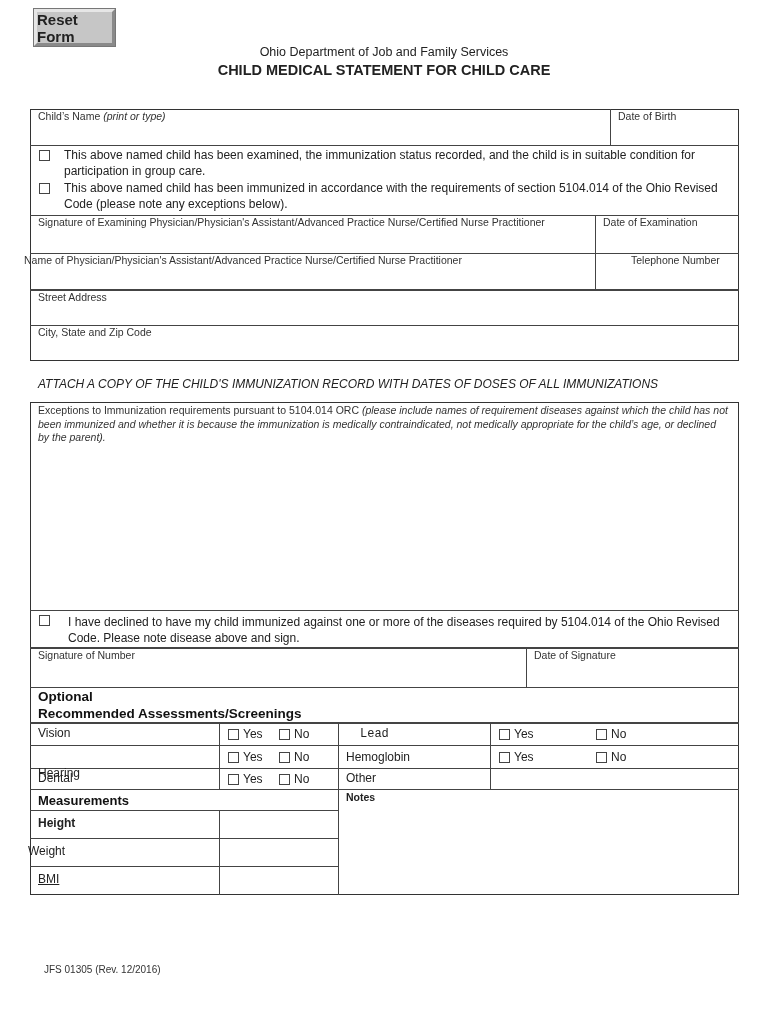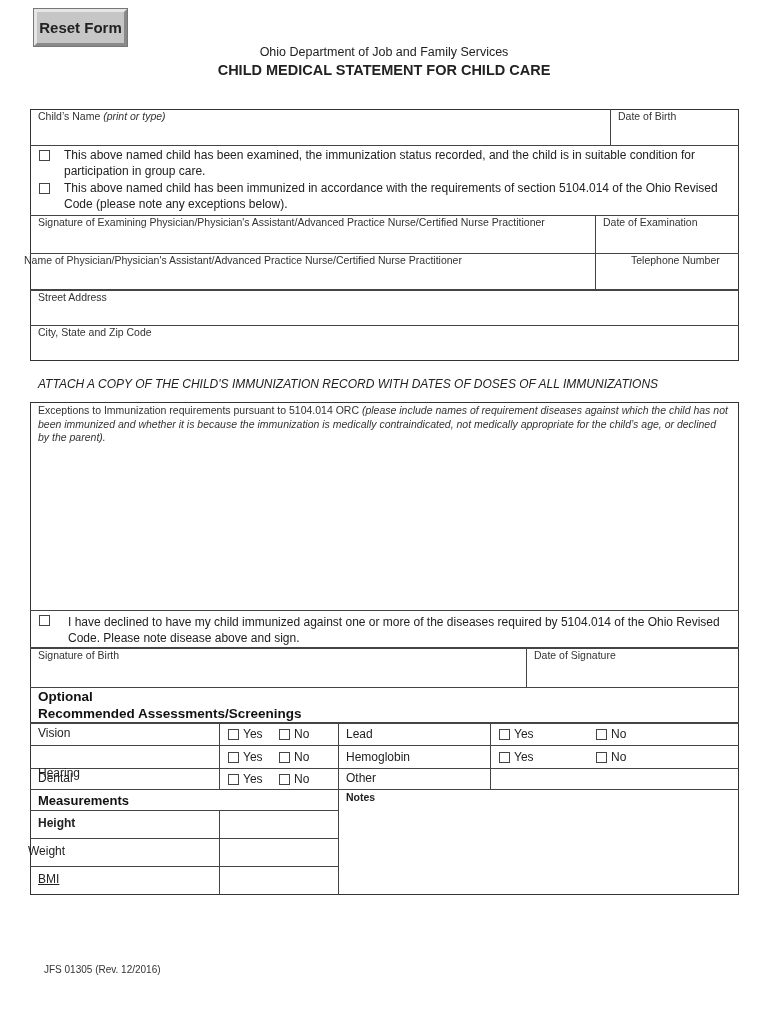--- a/index.html
+++ b/index.html
@@ -1,19 +1,19 @@
 <!DOCTYPE html>
 <html><head>
 <meta charset="utf-8">
 <style>
   html, body { margin:0; padding:0; background:#fff; }
   body { width:768px; height:1024px; position:relative; overflow:hidden;
          font-family:"Liberation Sans", sans-serif; color:#222; }
   .abs { position:absolute; }
-  .reset-btn { left:34px; top:9px; width:93px; height:37px; box-sizing:border-box;
+  .reset-btn { left:34px; top:9px; width:81px; height:37px; box-sizing:border-box;
     background:#c6c6c6; border:3px solid #8a8a8a; border-top-color:#e6e6e6; border-left-color:#e6e6e6;
     outline:1px solid #777; font-weight:bold; font-size:15px; color:#222;
     display:flex; align-items:center; justify-content:center; cursor:pointer; }
   .agency { left:0; width:768px; top:45px; text-align:center; font-size:12.5px; }
   .title { left:0; width:768px; top:62px; text-align:center; font-size:14.5px; font-weight:bold; }
   .box { border:1px solid #333; box-sizing:border-box; }
   .hl { height:0; border-top:1px solid #444; }
   .vl { width:0; border-left:1px solid #444; }
   .lbl { font-size:10.5px; color:#333; white-space:nowrap; }
   .lbl i { font-style:italic; }
@@ -82,21 +82,21 @@
   <span>Exceptions to Immunization requirements pursuant to 5104.014 ORC </span><i>(please include names of requirement diseases against which the child has not been immunized and whether it is because the immunization is medically contraindicated, not medically appropriate for the child’s age, or declined by the parent).</i>
 </div>
 <textarea class="field" style="left: 36px; top: 446px; width: 696px; height: 160px; resize: none;"></textarea>
 
 <div class="abs hl" style="left:30px;top:610px;width:709px;"></div>
 <div class="abs cb" style="left:39px;top:615px;"></div>
 <div class="abs txt12" style="left:68px;top:614px;width:660px;">I have declined to have my child immunized against one or more of the diseases required by 5104.014 of the Ohio Revised Code.  Please note disease above and sign.</div>
 
 <div class="abs hl" style="left:30px;top:647px;width:709px;border-top-width:2px;"></div>
 <div class="abs vl" style="left:526px;top:647px;height:40px;"></div>
-<div class="abs lbl" style="left:38px;top:649px;">Signature of Birth</div>
+<div class="abs lbl" style="left:38px;top:649px;">Signature of Number</div>
 <input class="field" style="left: 36px; top: 663px; width: 484px; height: 21px;">
 <div class="abs lbl" style="left:534px;top:649px;">Date of Signature</div>
 <input class="field" style="left: 531px; top: 663px; width: 203px; height: 21px;">
 
 <div class="abs hl" style="left:30px;top:687px;width:709px;"></div>
 <div class="abs sect" style="left:38px;top:689px;">Optional</div>
 <div class="abs sect" style="left:38px;top:706px;">Recommended Assessments/Screenings</div>
 
 <div class="abs hl" style="left:30px;top:722px;width:709px;border-top-width:2px;"></div>
 <div class="abs hl" style="left:30px;top:745px;width:709px;"></div>
@@ -133,21 +133,21 @@
 <div class="abs row-lbl" style="left:38px;top:771px;">Dental</div>
 <div class="abs yn" style="left:228px;top:772px;">
     <span class="cb"></span>
     <span>Yes</span>
   </div>
 <div class="abs yn" style="left:279px;top:772px;">
     <span class="cb"></span>
     <span>No</span>
   </div>
 
-<div class="abs row-lbl" style="left:346px;top:727px;">Lead</div>
+<div class="abs row-lbl" style="left:360px;top:727px;font-family:Liberation Mono, monospace;">Lead</div>
 <div class="abs yn" style="left:499px;top:727px;">
     <span class="cb"></span>
     <span>Yes</span>
   </div>
 <div class="abs yn" style="left:596px;top:727px;">
     <span class="cb"></span>
     <span>No</span>
   </div>
 
 <div class="abs row-lbl" style="left:346px;top:750px;">Hemoglobin</div>

